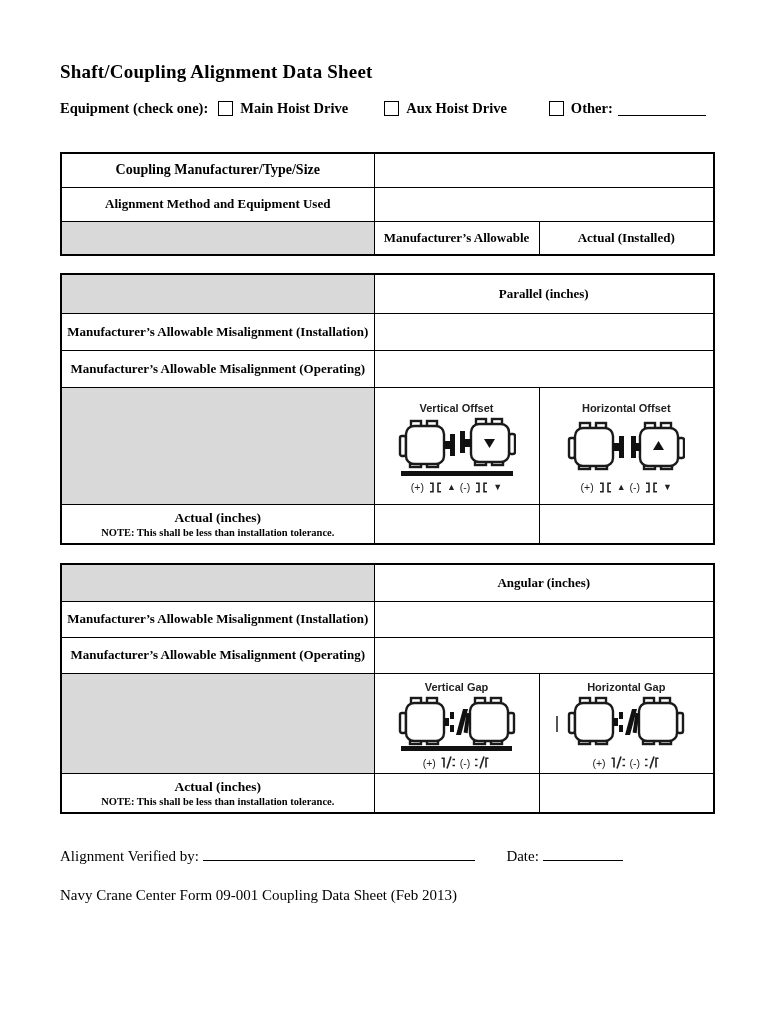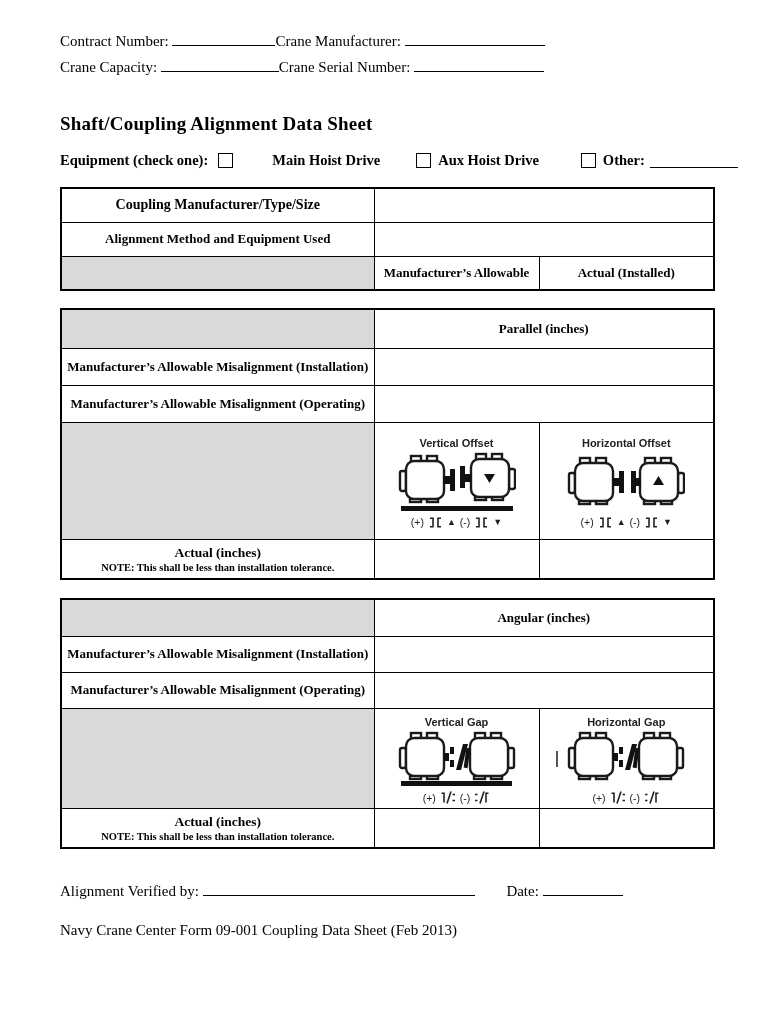--- a/index.html
+++ b/index.html
@@ -22,27 +22,27 @@
   .w118 { width: 118px; } .w130 { width: 130px; }
   .w88  { width: 88px; }  .w272 { width: 272px; } .w80 { width: 80px; }
 
   
   .title { font-size: 19px; font-weight: bold; text-align: left; margin-top: 33px; letter-spacing: .2px; }
 
   
   .equipment { margin-top: 17px; font-size: 14.5px; font-weight: bold; display: flex; align-items: center; white-space: nowrap; }
   .checkbox { display: inline-block; width: 15px; height: 15px; border: 1.6px solid #000; background: #fff; margin: 0 7px 0 0; flex: 0 0 auto; }
   .eq-option { display: flex; align-items: center; }
-  .opt1 { margin-left: 10px; gap: 32px; } .opt2 { margin-left: 36px; } .opt3 { margin-left: 42px; }
+  .opt1 { margin-left: 10px; } .opt2 { margin-left: 36px; } .opt3 { margin-left: 42px; }
   .equipment .blank { margin-left: 5px; }
 
   
   table.tbl { border-collapse: collapse; width: 653px; table-layout: fixed; border: 2px solid #000; }
   table.tbl td { border: 1px solid #000; text-align: center; vertical-align: middle; padding: 2px 4px; }
-  .t1 { margin-top: 18px; }
+  .t1 { margin-top: 35px; }
   .t2 { margin-top: 17px; }
   .t3 { margin-top: 18px; }
   col.c-label { width: 313px; } col.c-mid { width: 165px; } col.c-right { width: 175px; }
   .shaded { background: #d9d9d9; }
   .cell-bold { font-weight: bold; font-size: 13px; }
   .cell-big { font-weight: bold; font-size: 14px; }
   .row-34 { height: 34px; } .row-37 { height: 37px; } .row-39 { height: 39px; margin-top: 21px; }
   .row-36 { height: 36px; } .row-40 { height: 40px; }
   .row-diag-p { height: 117px; } .row-diag-a { height: 100px; }
   .note-line { font-weight: bold; font-size: 10.5px; display: block; margin-top: 1px; }
@@ -60,32 +60,20 @@
   
   .verify-row { margin-top: 33px; font-size: 15px; white-space: nowrap; }
   .verify-row .date-lbl { margin-left: 28px; }
   .footer-line { margin-top: 22px; font-size: 15px; }
 </style>
 </head>
 <body>
 
 <div class="page">
 
-  <div>
-    <div class="field-row">
-      <span>Contract Number:</span>
-      <span class="blank w103"></span><span>Crane Manufacturer:</span>
-      <span class="blank w140"></span>
-    </div>
-    <div class="field-row">
-      <span>Crane Capacity:</span>
-      <span class="blank w118"></span><span>Crane Serial Number:</span>
-      <span class="blank w130"></span>
-    </div>
-  </div>
 
   <div class="title">Shaft/Coupling Alignment Data Sheet</div>
 
   <div class="equipment">
     <span>Equipment (check one):</span>
     <span class="eq-option opt1">
       <span class="checkbox"></span>
       <span>Main Hoist Drive</span>
     </span>
     <span class="eq-option opt2">

